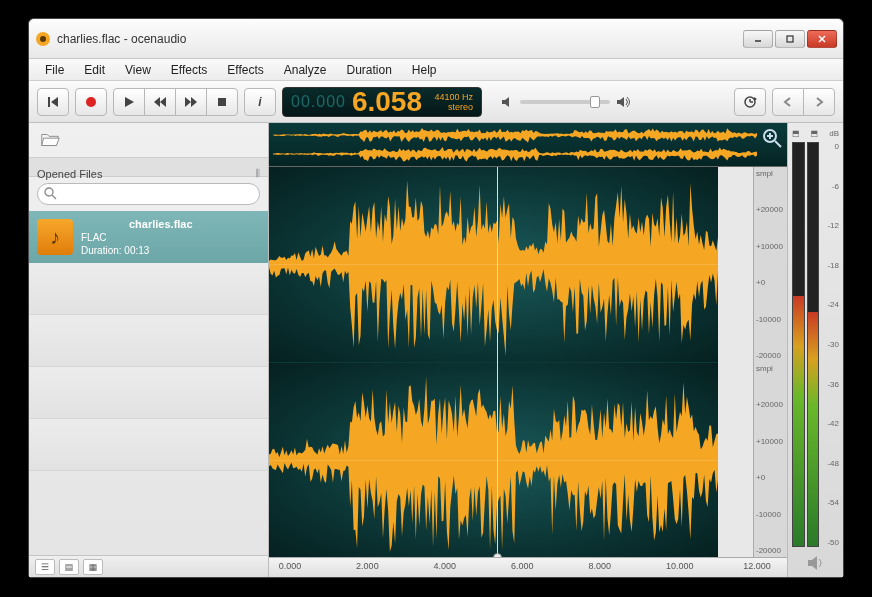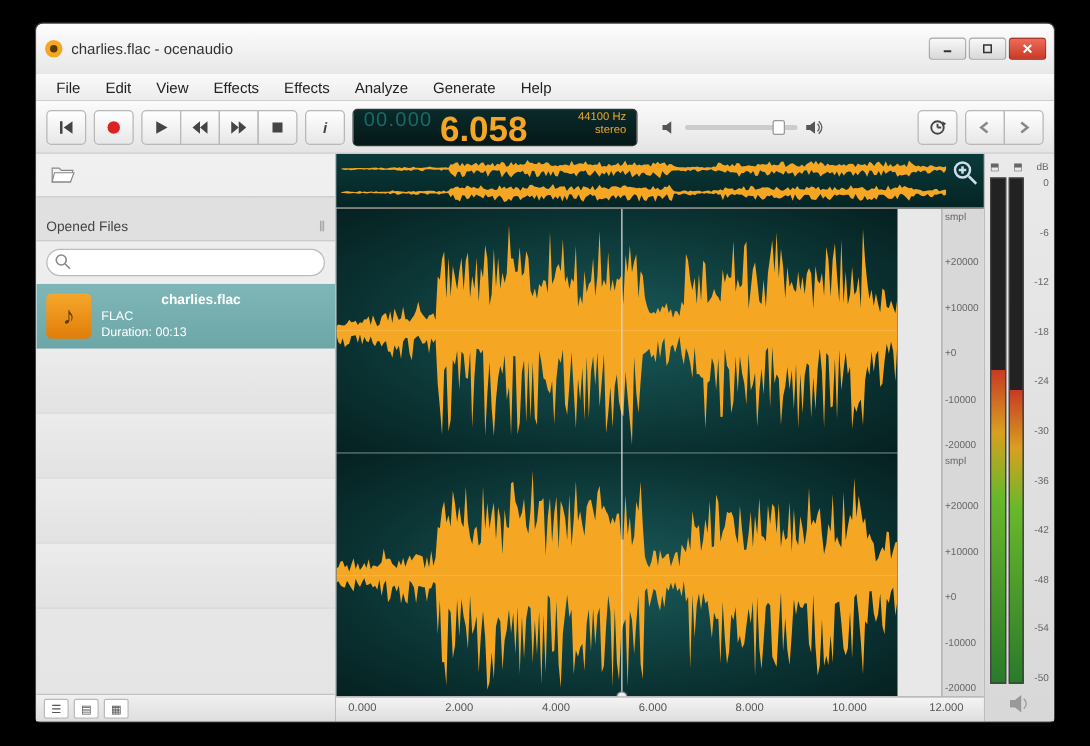--- a/index.html
+++ b/index.html
@@ -22,37 +22,37 @@
 
 .toolbar { height: 42px; background: linear-gradient(#fbfbfb,#e4e4e4); border-bottom: 1px solid #bfbfbf; display: flex; align-items: center; padding: 0 8px; gap: 6px; }
 .tbtn { width: 32px; height: 28px; background: linear-gradient(#fff,#e7e7e7); border: 1px solid #b8b8b8; border-radius: 4px; display: flex; align-items: center; justify-content: center; color: #444; cursor: default; }
 .tbtn svg { width: 14px; height: 14px; }
 .tbtn.rec svg circle{fill:#d22;}
 .btngroup { display: flex; }
 .btngroup .tbtn { border-radius: 0; margin-left: -1px; }
 .btngroup .tbtn:first-child { border-radius: 4px 0 0 4px; margin-left:0;}
 .btngroup .tbtn:last-child { border-radius: 0 4px 4px 0; }
 
-.timedisplay { height: 30px; width: 228px; background: linear-gradient(#0a2a2a,#051818); border: 1px solid #333; border-radius: 4px; display: flex; align-items: flex-start; padding: 0 8px; font-family: "Courier New", monospace; }
+.timedisplay { height: 30px; width: 200px; background: linear-gradient(#0a2a2a,#051818); border: 1px solid #333; border-radius: 4px; display: flex; align-items: center; padding: 0 8px; font-family: "Courier New", monospace; }
 .timedisplay .td-left { color: #1a6a6a; font-size: 16px; letter-spacing: 1px; }
 .timedisplay .td-main { color: #f5a623; font-size: 28px; font-weight: bold; margin: 0 6px; }
 .timedisplay .td-info { color: #f5a623; font-size: 9px; line-height: 10px; text-align: right; margin-left: auto; }
 
 .vol { display: flex; align-items: center; gap: 6px; margin-left: 12px; }
 .vol .track { width: 90px; height: 4px; background: #ccc; border-radius: 2px; position: relative; }
 .vol .thumb { position: absolute; right: 10px; top: -4px; width: 10px; height: 12px; background: #fff; border: 1px solid #999; border-radius: 2px; }
 
 
 .workspace { flex: 1; display: flex; background: #e8e8e8; overflow: hidden; }
 
 
 .sidebar { width: 240px; background: linear-gradient(#f0f0f0,#e4e4e4); border-right: 1px solid #bcbcbc; display: flex; flex-direction: column; }
 .sb-head { height: 34px; display:flex; align-items:center; padding: 0 10px; }
 .sb-head svg { width: 22px; height: 22px; color: #666; }
-.sb-title { height: 36px; font-size: 11px; color: #444; padding: 13px 8px 0; border-top:1px solid #ccc; border-bottom:1px solid #ccc; background:#e0e0e0; display:flex; justify-content: space-between; align-items:center;text-align:right;}
+.sb-title { height: 20px; font-size: 11px; color: #444; padding: 13px 8px 0; border-top:1px solid #ccc; border-bottom:1px solid #ccc; background:#e0e0e0; display:flex; justify-content: space-between; align-items:center;text-align:right;}
 .sb-search { padding: 6px 8px; }
 .sb-search input { width: 100%; height: 22px; border: 1px solid #bbb; border-radius: 11px; padding: 0 10px 0 24px; font-size: 11px; background:#fff; }
 .sb-search .wrap{position:relative;}
 .sb-search .mag{position:absolute;left:7px;top:4px;color:#888;}
 .filelist { flex: 1; overflow: auto; }
 .fileitem { height: 52px; background: linear-gradient(#7fb7b8,#6da6a7); display: flex; align-items: center; padding: 0 8px; gap: 8px; color: #fff; }
 .fileitem .thumb { width: 36px; height: 36px; background: linear-gradient(#f6a72a,#e07d0a); border-radius: 4px; display:flex;align-items:center;justify-content:center; font-size:20px;color:#5a3a00;}
 .fileitem .meta { font-size: 10px; line-height: 13px; }
 .fileitem .meta .fn { font-weight: bold; font-size: 11px; margin-left: 48px; }
 .slot{height:52px;border-bottom:1px solid #d6d6d6;background:linear-gradient(#ececec,#e2e2e2);}
@@ -119,21 +119,21 @@
       </div>
   </div>
 
   <div class="menubar" id="menubar">
       <span>File</span>
       <span>Edit</span>
       <span>View</span>
       <span>Effects</span>
       <span>Effects</span>
       <span>Analyze</span>
-      <span>Generate</span>
+      <span>Duration</span>
       <span>Help</span>
     </div>
 
   <div class="toolbar">
     <div class="tbtn">
         <svg viewBox="0 0 14 14">
           <rect x="2" y="2" width="2" height="10" fill="#444"></rect>
           <polygon points="12,2 12,12 5,7" fill="#444"></polygon>
         </svg>
       </div>

